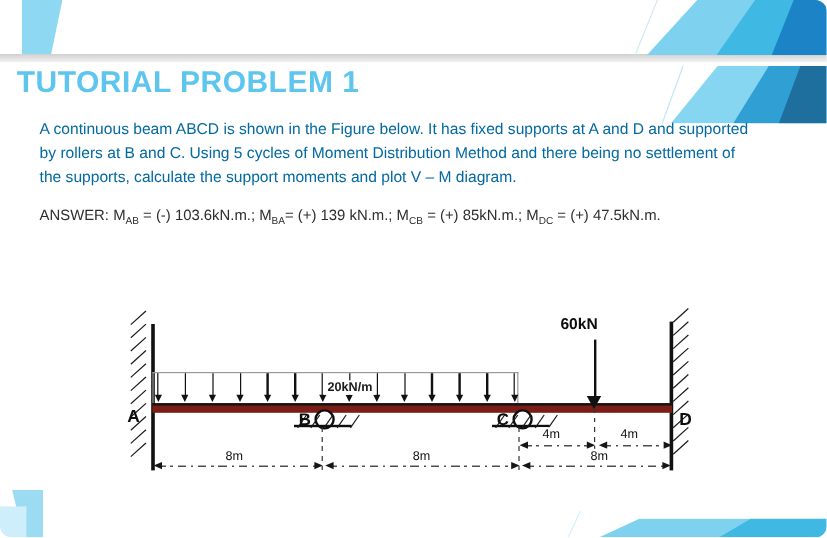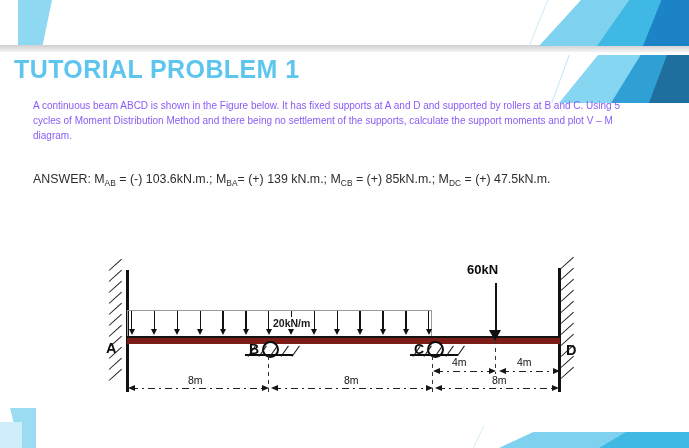--- a/index.html
+++ b/index.html
@@ -3,21 +3,21 @@
 <meta charset="utf-8">
 <style>
   html,body{margin:0;padding:0;}
   body{
     width:689px;height:448px;
     background:#ffffff;
     font-family:"Liberation Sans", sans-serif;
     overflow:hidden;
     position:relative;
   }
-  .slide{position:absolute;inset:0;background:#fff;overflow:hidden;}
+  .slide{position:absolute;inset:0;background:#fff;overflow:hidden;border-radius:10px;}
 
   
   .deco{position:absolute;pointer-events:none;}
   .deco-tl{left:18px;top:0;width:34px;height:46px;
     background:#8fd8f2;
     clip-path:polygon(0 0,100% 0,72% 100%,0 100%);}
   .deco-band{position:absolute;left:0;top:45px;width:689px;height:7px;
     background:linear-gradient(#cfcfcf,#f4f4f4);}
   .deco-band2{position:absolute;left:0;top:52px;width:689px;height:3px;background:#ffffff;}
 
@@ -48,21 +48,21 @@
     clip-path:polygon(30% 0,100% 0,100% 100%,0 100%);}
   .brb-line{right:210px;bottom:0;width:60px;height:22px;
     border-right:1px solid #d3ecf7;transform:skewX(-25deg);}
 
   
   .title{position:absolute;left:14px;top:55px;
     font-size:25px;font-weight:bold;color:#5ec6ee;letter-spacing:.4px;}
 
   
   .body-text{position:absolute;left:33px;top:98px;width:600px;
-    font-size:10px;color:#8b5cf6;line-height:1.52;}
+    font-size:13px;color:#0369a1;line-height:1.52;}
   .answer{position:absolute;left:33px;top:172px;
     font-size:12.4px;color:#2e2e2e;white-space:nowrap;}
   .answer sub{font-size:8.4px;}
   .fig-el{position:absolute;}
 
   .beam{left:127px;top:336px;width:433px;height:8px;
     background:#7b1d16;border-top:2px solid #141414;box-sizing:border-box;}
 
   .wall-line{width:3px;background:#111;}
   .wall-a{left:126px;top:270px;height:122px;}

